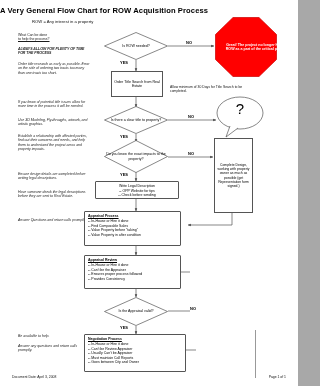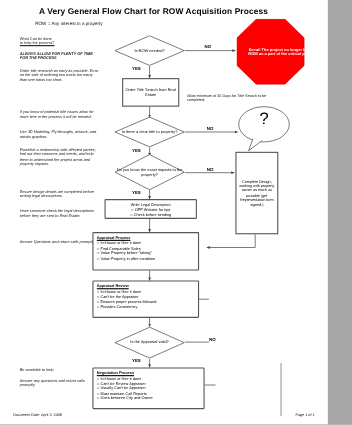--- a/index.html
+++ b/index.html
@@ -2,21 +2,21 @@
 <html><head>
 <meta charset="utf-8">
 <style>
   html,body{margin:0;padding:0;background:#a8a8a8;}
   body{font-family:"Liberation Sans",sans-serif;}
   #page{
     position:relative;width:298px;height:386px;background:#ffffff;overflow:hidden;
   }
   .t{position:absolute;}
   #title{
-    left:0;top:6px;width:279px;text-align:center;
+    left:0;top:6px;width:279px;text-align:left;
     font-size:7.6px;font-weight:bold;color:#000;letter-spacing:.1px;
   }
   #subtitle{left:32px;top:19px;font-size:4.2px;color:#111;}
   
   .note{font-size:3.5px;line-height:4.3px;color:#1a1a1a;width:72px;left:18px;}
   .note.bold{font-weight:bold;font-size:3.5px;}
   .note.ital{font-style:italic;}
   
   .box{
     position:absolute;border:0.7px solid #555;background:#fff;

